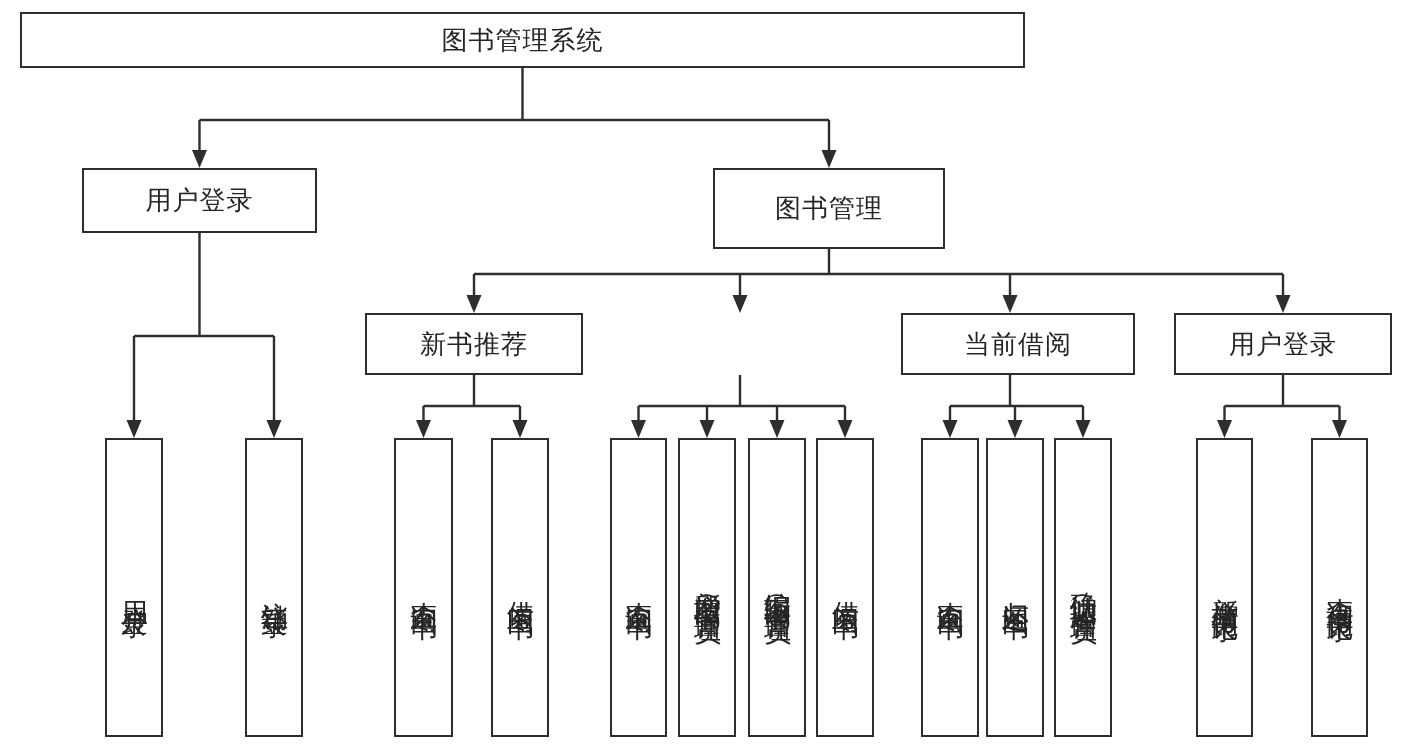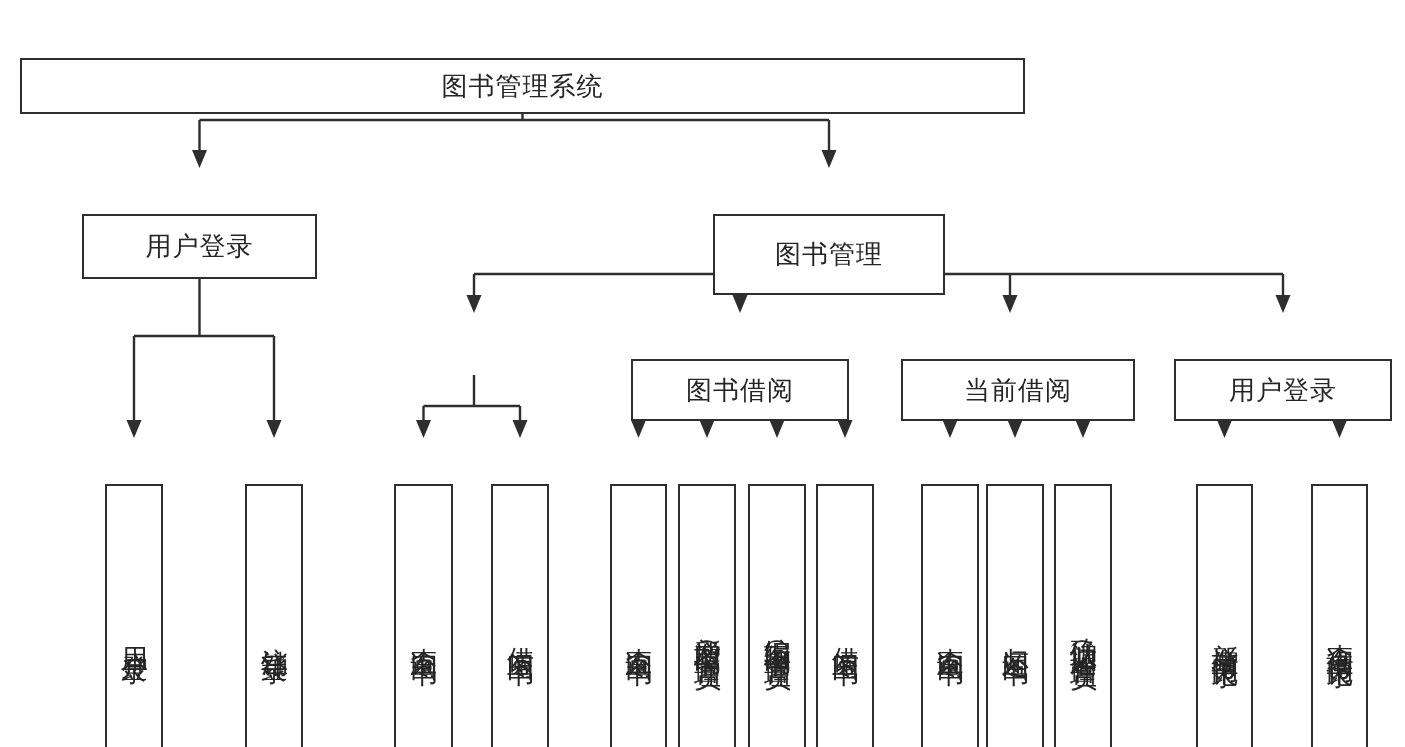--- a/index.html
+++ b/index.html
@@ -38,21 +38,20 @@
     fill:var(--line);
     stroke:none;
   }
   .node{
     position:absolute;
     background:#fff;
     border:2.5px solid var(--box-border);
     display:flex;
     align-items:center;
     justify-content:center;
-    margin-top:46px;
   }
   .hlabel{
     font-size:26px;
     letter-spacing:1px;
     color:var(--text);
     white-space:nowrap;
   }
   .vlabel{
     writing-mode:vertical-rl;
     text-orientation:mixed;
@@ -124,22 +123,22 @@
     <span class="hlabel">图书管理系统</span>
   </div>
 
   <div class="node" style="left:82px;top:168px;width:235px;height:65px">
     <span class="hlabel">用户登录</span>
   </div>
   <div class="node" style="left:713px;top:168px;width:232px;height:81px">
     <span class="hlabel">图书管理</span>
   </div>
 
-  <div class="node" style="left:631px;top:313px;width:218px;height:62px">
-    <span class="hlabel">图书借阅</span>
+  <div class="node" style="left:365px;top:313px;width:218px;height:62px">
+    <span class="hlabel">新书推荐</span>
   </div>
   <div class="node" style="left:901px;top:313px;width:234px;height:62px">
     <span class="hlabel">当前借阅</span>
   </div>
   <div class="node" style="left:1174px;top:313px;width:218px;height:62px">
     <span class="hlabel">用户登录</span>
   </div>
 
   <div class="node" style="left:105px;top:438px;width:58px;height:299px">
     <span class="vlabel">用户登录</span>

